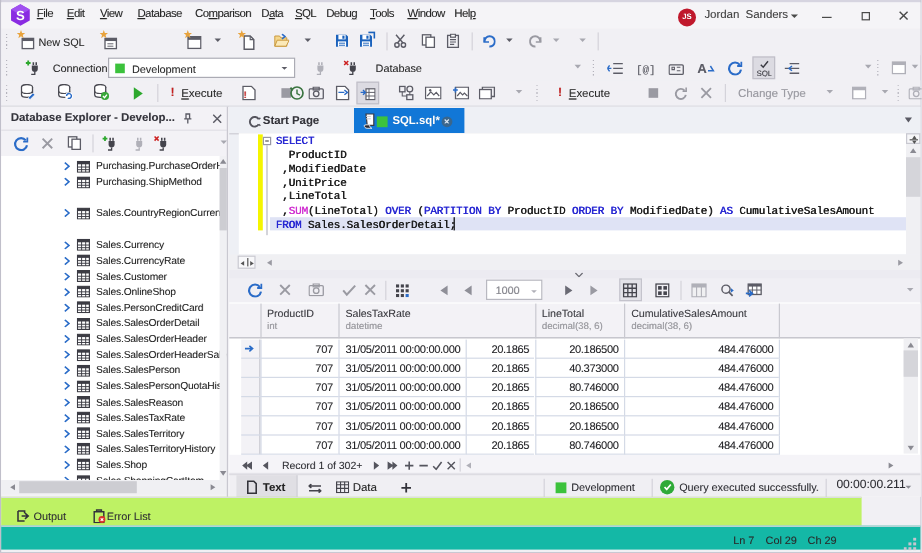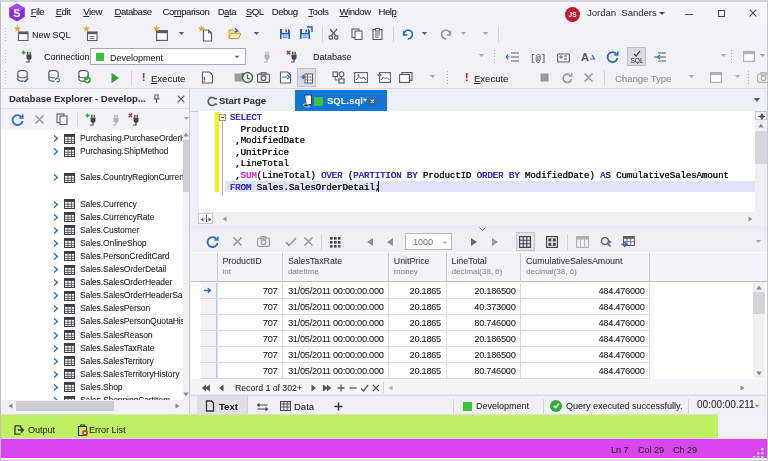--- a/index.html
+++ b/index.html
@@ -762,24 +762,20 @@
 
   <div class="abs" style="left:0;top:163px;width:576px;height:162px;background:#fff" id="grid">
       <div class="abs" style="left:0;top:1px;width:576px;height:29px;background:#f3f2f6;border-bottom:1px solid #bcbcc4"></div>
       <div class="abs" style="left:25.5px;top:1px;width:65.4px;height:29px;border-left:1px solid #c9c9d0">
         <div class="abs" style="left:5px;top:3px;color:#3a3a40;font-size:8.8px;white-space:nowrap">ProductID</div>
         <div class="abs" style="left:5px;top:13.5px;color:#9a9aa0;font-size:8px;white-space:nowrap">int</div>
       </div>
       <div class="abs" style="left:90.9px;top:1px;width:105.9px;height:29px;border-left:1px solid #c9c9d0">
         <div class="abs" style="left:5px;top:3px;color:#3a3a40;font-size:8.8px;white-space:nowrap">SalesTaxRate</div>
         <div class="abs" style="left:5px;top:13.5px;color:#9a9aa0;font-size:8px;white-space:nowrap">datetime</div>
-      </div>
-      <div class="abs" style="left:196.8px;top:1px;width:57.7px;height:29px;border-left:1px solid #c9c9d0">
-        <div class="abs" style="left:5px;top:3px;color:#3a3a40;font-size:8.8px;white-space:nowrap">UnitPrice</div>
-        <div class="abs" style="left:5px;top:13.5px;color:#9a9aa0;font-size:8px;white-space:nowrap">money</div>
       </div>
       <div class="abs" style="left:254.5px;top:1px;width:74.5px;height:29px;border-left:1px solid #c9c9d0">
         <div class="abs" style="left:5px;top:3px;color:#3a3a40;font-size:8.8px;white-space:nowrap">LineTotal</div>
         <div class="abs" style="left:5px;top:13.5px;color:#9a9aa0;font-size:8px;white-space:nowrap">decimal(38, 6)</div>
       </div>
       <div class="abs" style="left:329px;top:1px;width:129px;height:29px;border-left:1px solid #c9c9d0">
         <div class="abs" style="left:5px;top:3px;color:#3a3a40;font-size:8.8px;white-space:nowrap">CumulativeSalesAmount</div>
         <div class="abs" style="left:5px;top:13.5px;color:#9a9aa0;font-size:8px;white-space:nowrap">decimal(38, 6)</div>
       </div>
       <div class="abs" style="left:458px;top:1px;width:1px;height:29px;background:#c9c9d0"></div>
@@ -917,21 +913,21 @@
   <div class="lbl" style="left:27px;top:10px;font-size:9px;color:#2e2e34">Output</div>
   <svg style="left:76px;top:9px" width="11" height="12" viewBox="0 0 11 12">
       <path d="M1.5 2.5 h8 v9 h-8 z" fill="none" stroke="#33333a" stroke-width="1.2"></path>
       <path d="M3.5 2.5 v-1.5 h4 v1.5" fill="none" stroke="#33333a" stroke-width="1.2"></path>
       <circle cx="8" cy="9" r="2.9" fill="#d8342c"></circle>
       <path d="M6.9 7.9 l2.2 2.2 M9.1 7.9 l-2.2 2.2" stroke="#fff" stroke-width="0.9"></path>
     </svg>
   <div class="lbl" style="left:88px;top:10px;font-size:9px;color:#2e2e34">Error List</div>
 </div>
 
-<div class="abs" style="left:1px;top:438px;width:766px;height:20px;background:#d946ef;border-top:1px solid #dcdbe1">
+<div class="abs" style="left:1px;top:438px;width:766px;height:20px;background:#14b8a6;border-top:1px solid #dcdbe1">
   <div class="lbl" style="left:610px;top:6px">Ln 7</div>
   <div class="lbl" style="left:637px;top:6px">Col 29</div>
   <div class="lbl" style="left:672px;top:6px">Ch 29</div>
   <svg style="left:752px;top:9px" width="11" height="11" viewBox="0 0 11 11">
       <g fill="#c6c5cf">
         <rect x="8" y="0" width="2.5" height="2.5"></rect>
         <rect x="8" y="4" width="2.5" height="2.5"></rect>
         <rect x="4" y="4" width="2.5" height="2.5"></rect>
         <rect x="8" y="8" width="2.5" height="2.5"></rect>
         <rect x="4" y="8" width="2.5" height="2.5"></rect>

